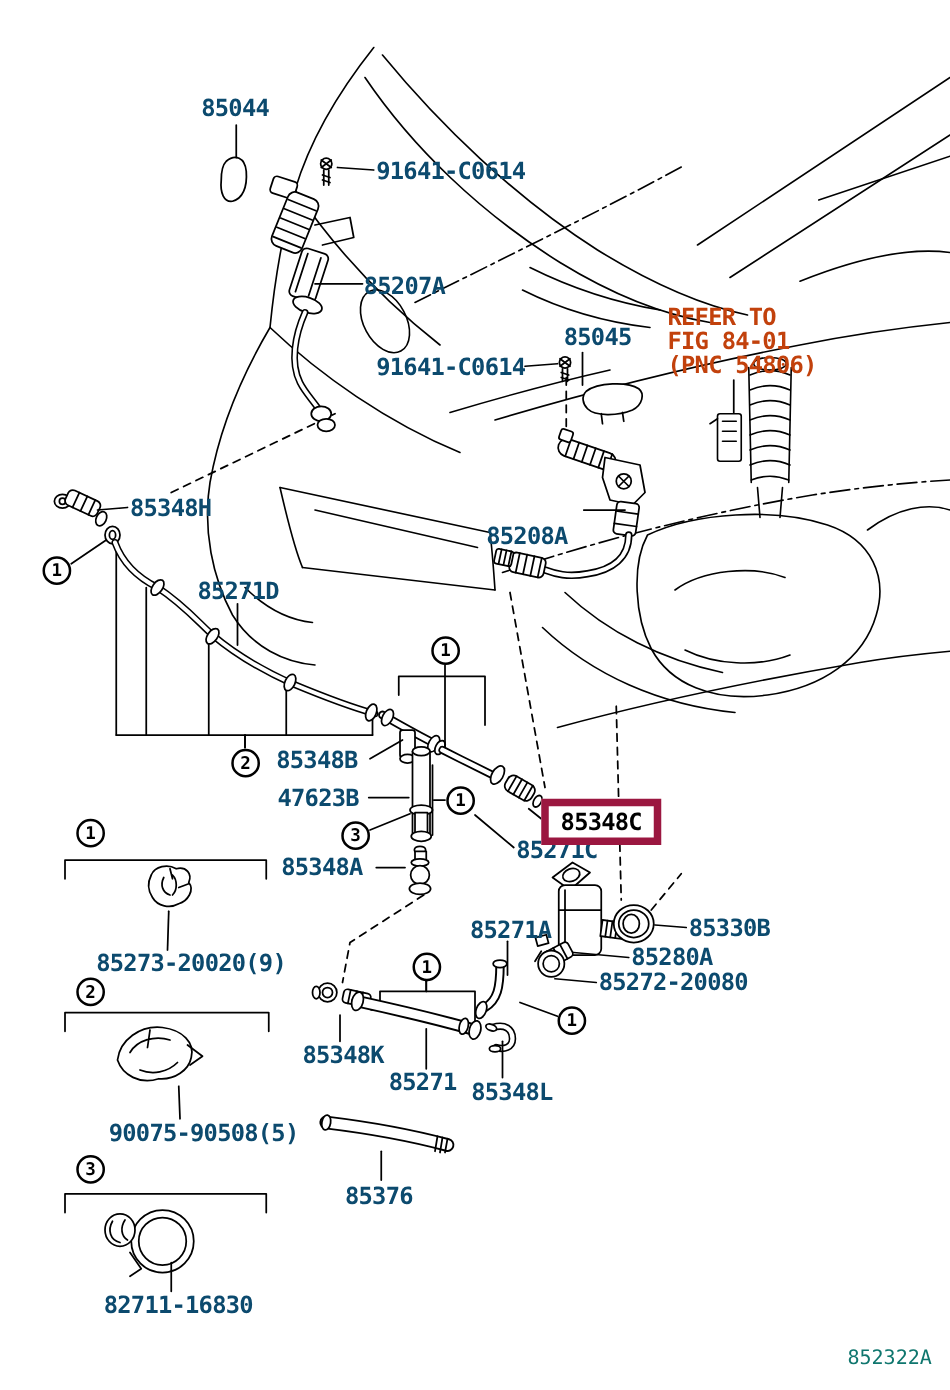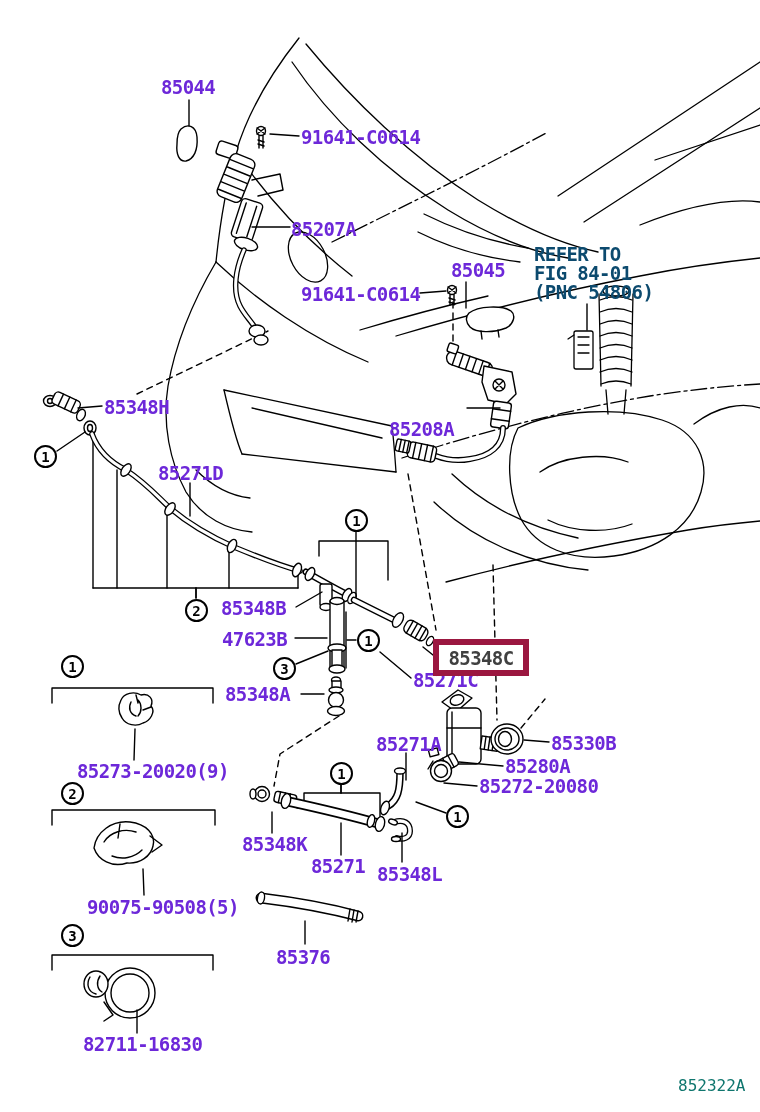--- a/index.html
+++ b/index.html
@@ -1,30 +1,30 @@
 <!DOCTYPE html>
 <html><head>
 <meta charset="utf-8">
 <style>
   html,body{margin:0;padding:0}
   body{width:760px;height:1112px;background:#fff;position:relative;
        font-family:"DejaVu Sans Mono",monospace;--hl:#9B1740}
   .stage{position:absolute;left:0;top:0;width:760px;height:1112px;background:#fff;overflow:hidden}
   svg.art{position:absolute;left:0;top:0}
   .lbl{position:absolute;font:700 19px "DejaVu Sans Mono",monospace;letter-spacing:-0.6px;
-       color:#6d28d9;white-space:nowrap;line-height:19px;cursor:pointer}
+       color:#0c4a6e;white-space:nowrap;line-height:19px;cursor:pointer}
   .note{position:absolute;font:700 19px "DejaVu Sans Mono",monospace;letter-spacing:-0.6px;
-        color:#0c4a6e;line-height:19px;white-space:nowrap}
+        color:#c2410c;line-height:19px;white-space:nowrap}
   .co{position:absolute;width:23px;height:23px;border:2px solid #000;border-radius:50%;
       background:#fff;box-sizing:border-box;display:flex;align-items:center;justify-content:center;
       font:700 14px "DejaVu Sans Mono",monospace;color:#000}
   .hl{position:absolute;left:433px;top:639px;width:96px;height:37px;box-sizing:border-box;
       border:6px solid var(--hl);background:#fff;display:flex;align-items:center;
       justify-content:center;cursor:pointer}
-  .hl span{font:700 19px "DejaVu Sans Mono",monospace;letter-spacing:-0.6px;color:#404040}
+  .hl span{font:700 19px "DejaVu Sans Mono",monospace;letter-spacing:-0.6px;color:#000000}
   .fig{position:absolute;left:678px;top:1076px;font:400 16px "DejaVu Sans Mono",monospace;color:#0f766e}
 </style>
 </head>
 <body style="--hl: #9B1740;">
 
 <div class="stage">
 
 <svg class="art" width="760" height="1112" viewBox="0 0 760 1112" fill="none" stroke="#000" stroke-width="1.4" stroke-linecap="round" stroke-linejoin="round">
 
   <g stroke-width="1.3">

